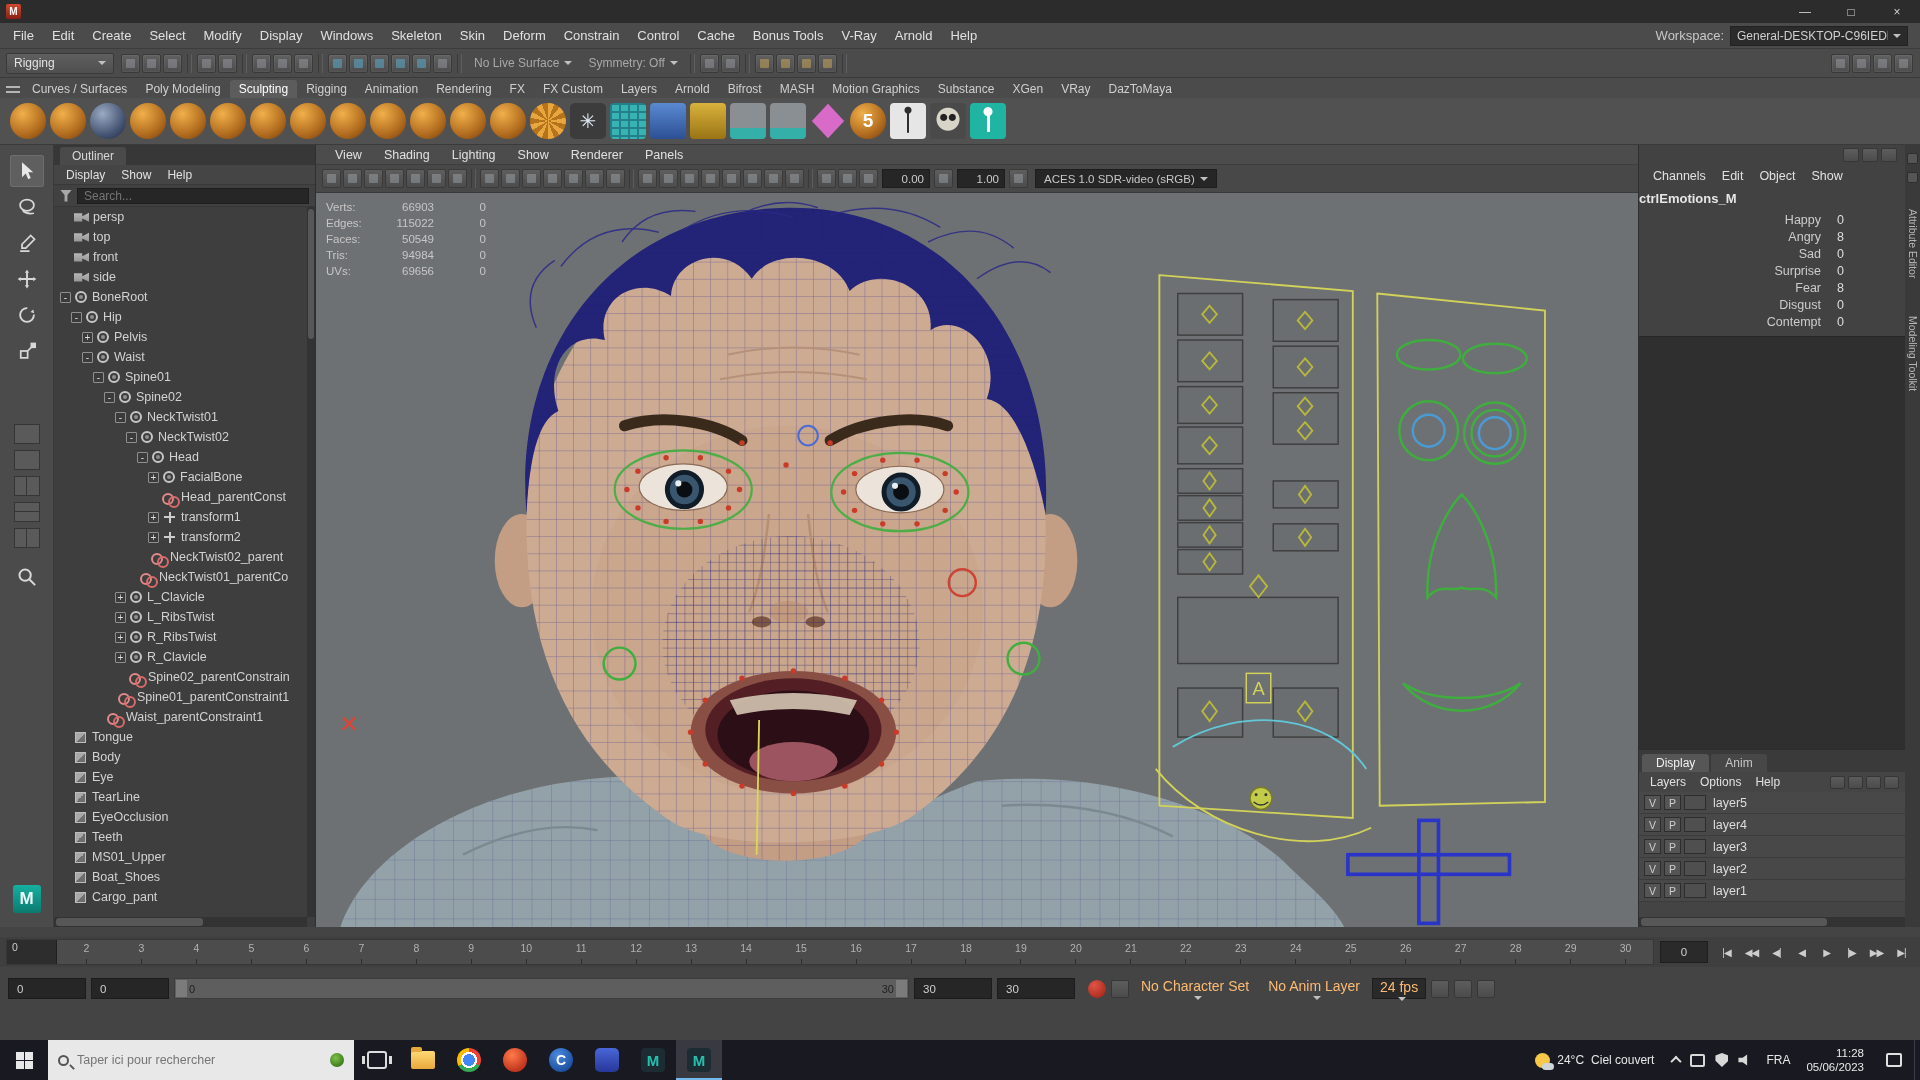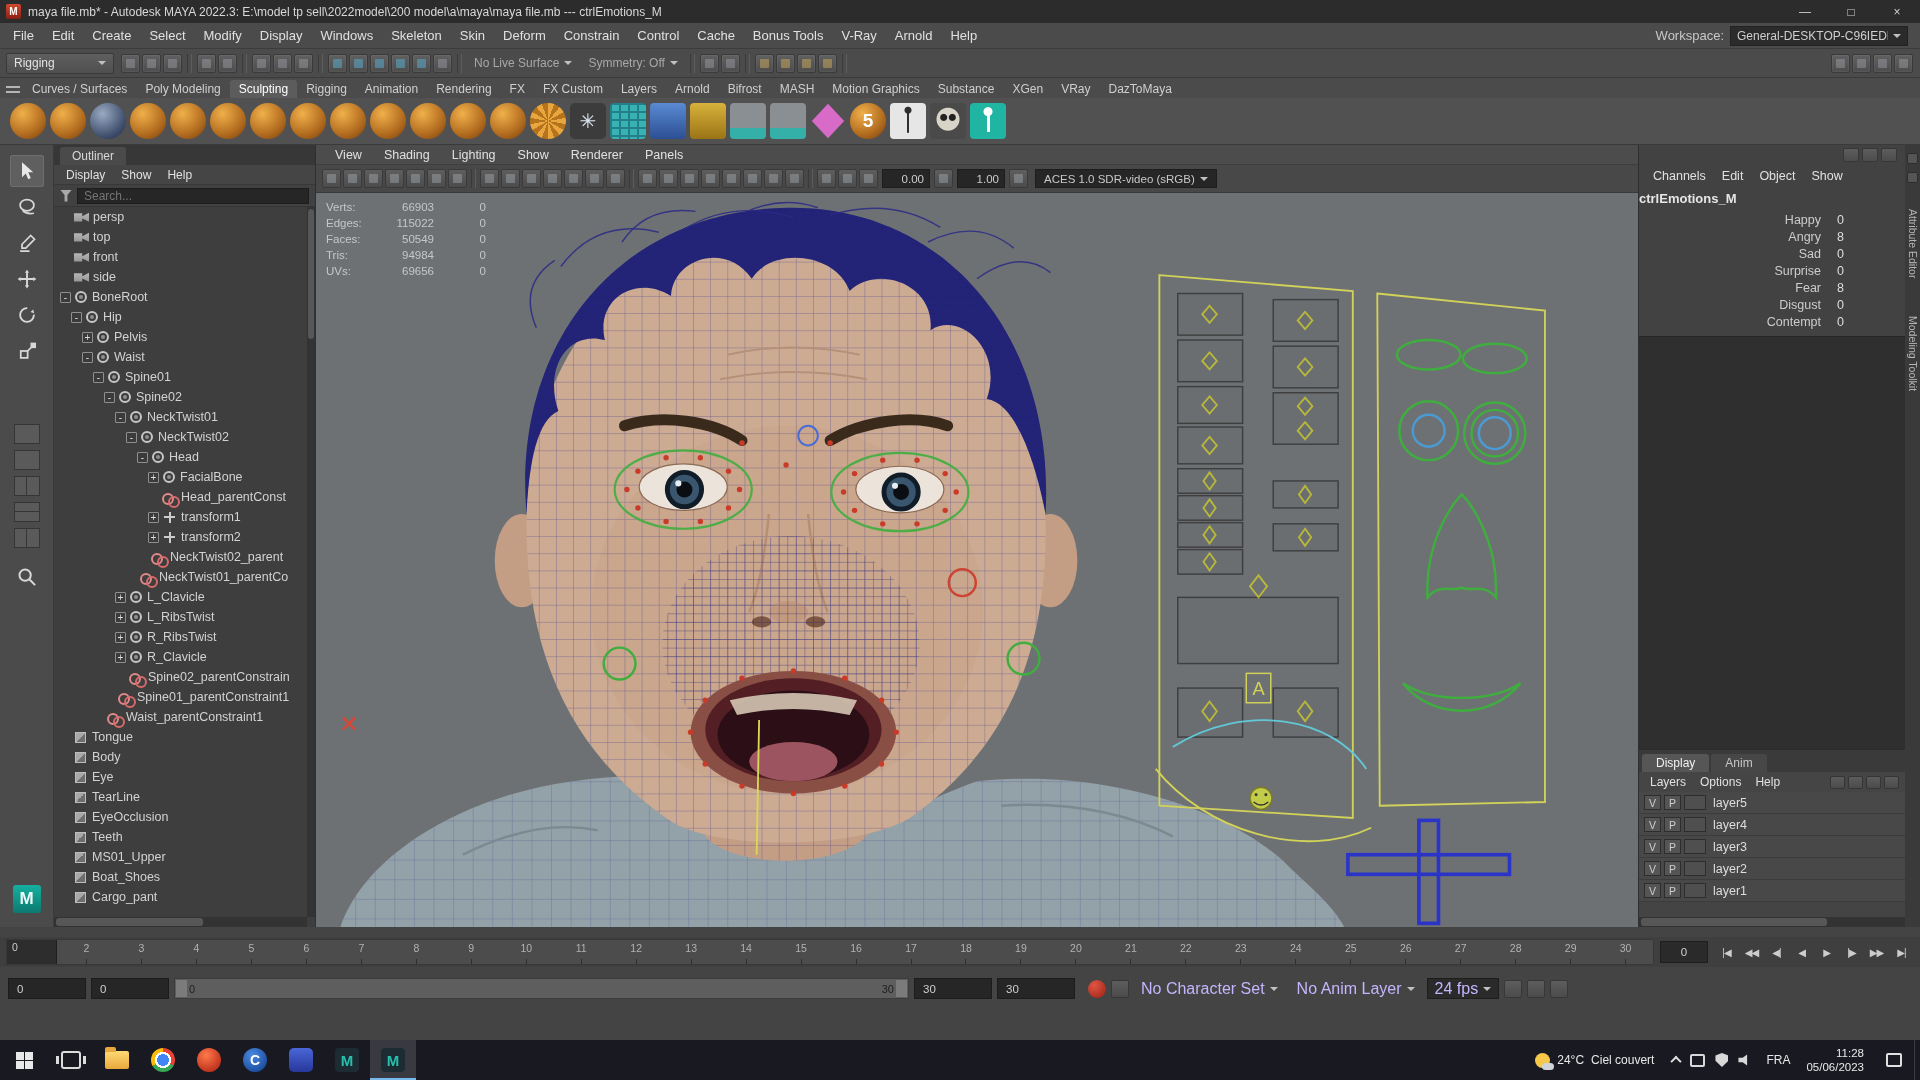--- a/index.html
+++ b/index.html
@@ -199,21 +199,21 @@
     color:#cdcdcd; font-size:10px; border-radius:3px; letter-spacing:-1px; }
   
   .rangerow { position:absolute; top:973px; left:0; right:0; height:31px; background:#444; display:flex; align-items:center; padding:0 8px; gap:5px; }
   .rs-field { width:78px; height:21px; background:#262626; border:1px solid #1c1c1c; color:#cfcfcf;
     font-size:11.5px; display:flex; align-items:center; padding:0 8px; }
   .rs-bar { width:735px; height:21px; background:#5e5e5e; border:1px solid #3c3c3c; position:relative;
     display:flex; align-items:center; justify-content:space-between; padding:0 14px; color:#1f1f1f; font-size:11px; }
   .rs-bar::before,.rs-bar::after { content:""; position:absolute; top:1px; bottom:1px; width:11px; background:#7b7b7b; }
   .rs-bar::before { left:1px; } .rs-bar::after { right:1px; }
   .autokey { width:18px; height:18px; border-radius:50%; background:radial-gradient(circle at 35% 30%, #e05545, #9a1f12); margin-left:8px; }
-  .rs-dd { height:21px; background:#444; display:flex; align-items:center; padding:0 7px; color:#c4b5fd; font-size:16px; white-space:nowrap; }
+  .rs-dd { height:21px; background:#444; display:flex; align-items:center; padding:0 7px; color:#fdba74; font-size:14px; white-space:nowrap;flex-direction:column; }
   .anim-ic { width:18px; height:18px; border:1px solid #373737; border-radius:2px; background:linear-gradient(#5d5d5d,#4b4b4b); }
   
   .commandrow { position:absolute; top:1010px; left:0; right:0; height:24px; background:#444; display:flex; align-items:center; padding:0 6px; gap:6px; }
   .help-circle { width:17px; height:17px; border:1px solid #a0a0a0; border-radius:50%; display:flex; align-items:center; justify-content:center; color:#c8c8c8; font-size:11px; flex:none; }
   .help-circle::before { content:"?"; }
   .cmd-input { width:950px; height:19px; background:#2b2b2b; border:1px solid #1e1e1e; color:#cccccc; font-size:12px; padding:0 6px; outline:none; font-family:"DejaVu Sans Mono",monospace; }
   .cmd-label { color:#cccccc; font-size:12px; padding:0 3px; }
   .cmd-result { flex:1; height:19px; background:#262626; border:1px solid #1d1d1d; }
   
   .taskbar { position:absolute; top:1040px; left:0; right:0; height:40px; background:#191922; display:flex; align-items:stretch; }
@@ -257,21 +257,20 @@
   .notif-ic { width:16px; height:14px; border:2px solid #e0e0e0; border-radius:2px; }
   .tb-showdesk { width:6px; border-left:1px solid #3a3a4a; }
 </style>
 </head>
 <body>
 
 <div class="app">
 
   <div class="titlebar">
     <div class="maya-badge"></div>
-    <span class="title-text">maya file.mb* - Autodesk MAYA 2022.3: E:\model tp sell\2022model\200 model\a\maya\maya file.mb  ---  ctrlEmotions_M</span>
     <div class="win-btns">
       <span class="win-btn">—</span>
       <span class="win-btn">□</span>
       <span class="win-btn">×</span>
     </div>
   </div>
 
   <div class="menubar">
     <div style="display:flex;height:100%">
 
@@ -1172,20 +1171,25 @@
 
   <div class="taskbar">
     <div class="tb-start">
       <span class="winlogo">
           <span></span>
           <span></span>
           <span></span>
           <span></span>
         </span>
     </div>
+    <div class="tb-search">
+      <span class="tb-mag"></span>
+      <input placeholder="Taper ici pour rechercher" style="">
+      <span class="tb-plant"></span>
+    </div>
     <div class="tb-app">
         <span class="tb-taskview"></span>
       </div>
     <div class="tb-app">
         <span class="tb-folder"></span>
       </div>
     <div class="tb-app">
         <span class="ic24 tb-chrome"></span>
       </div>
     <div class="tb-app">

